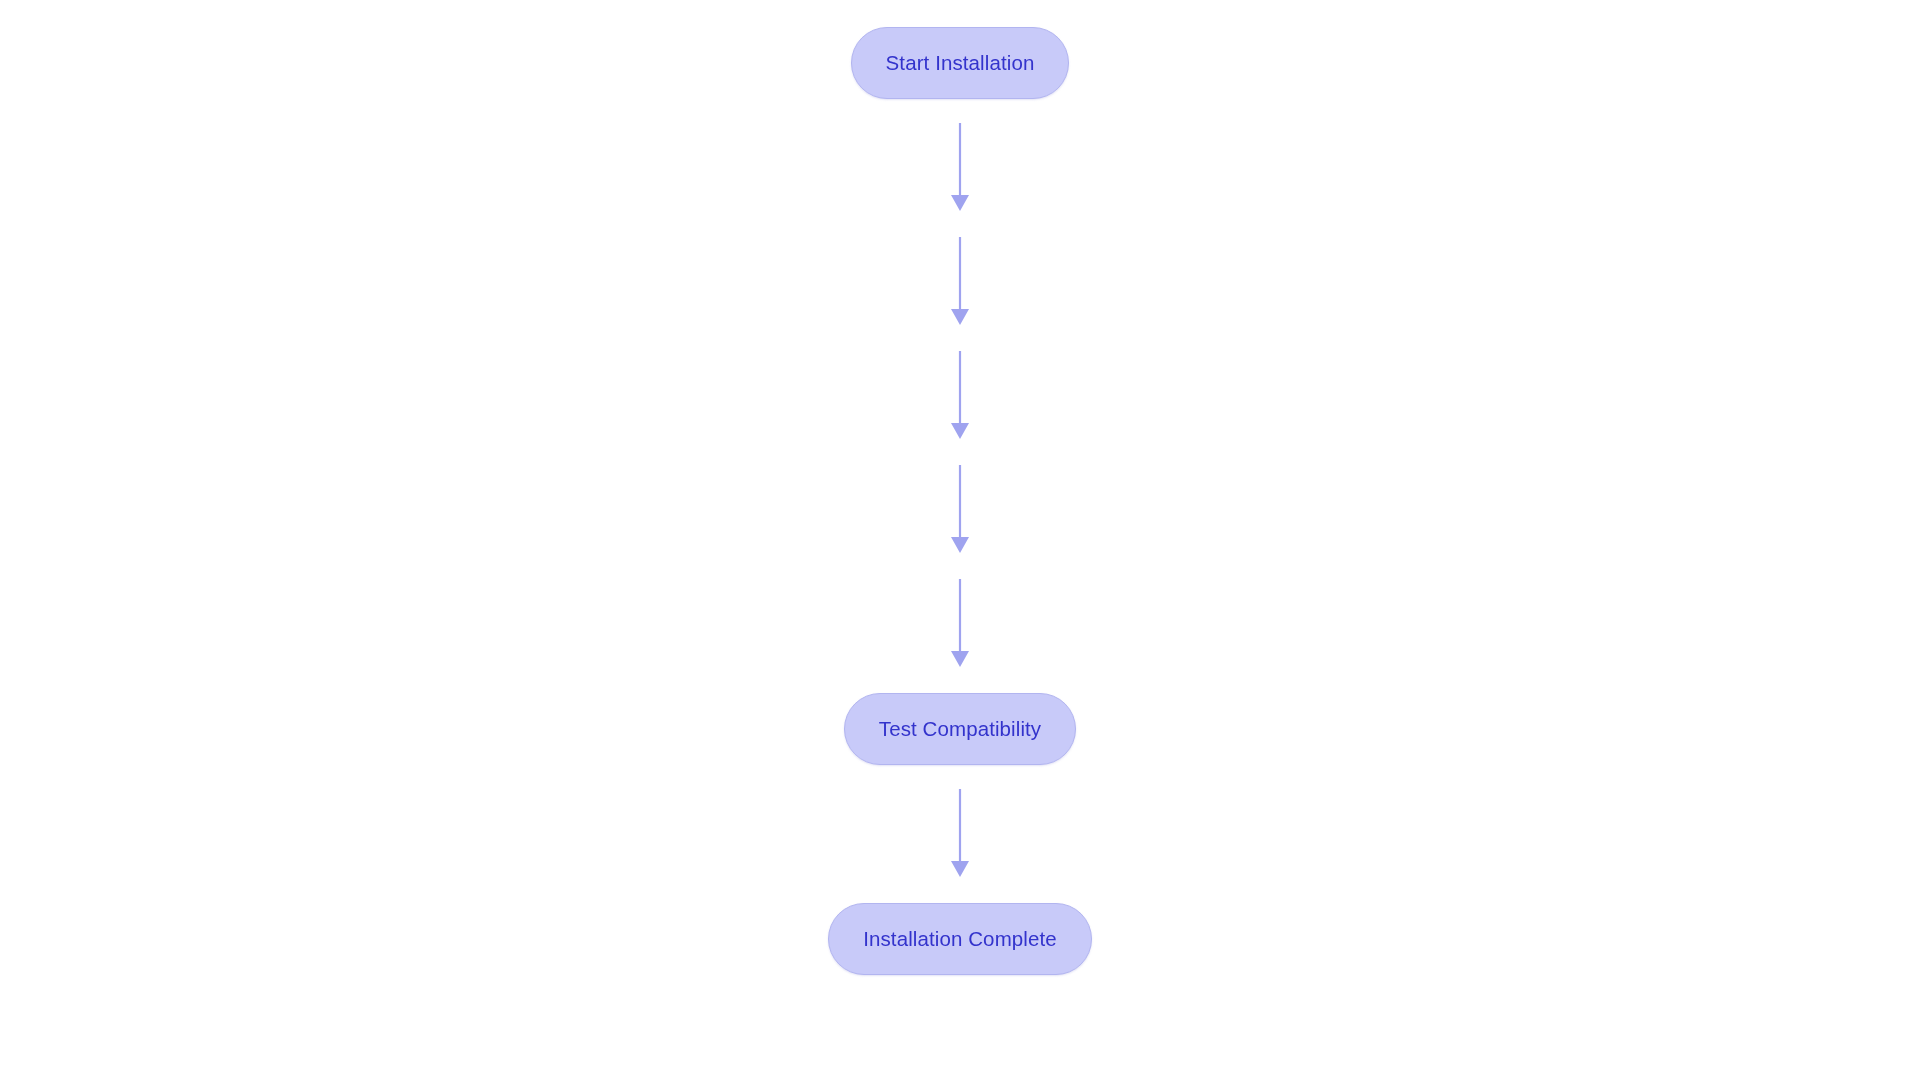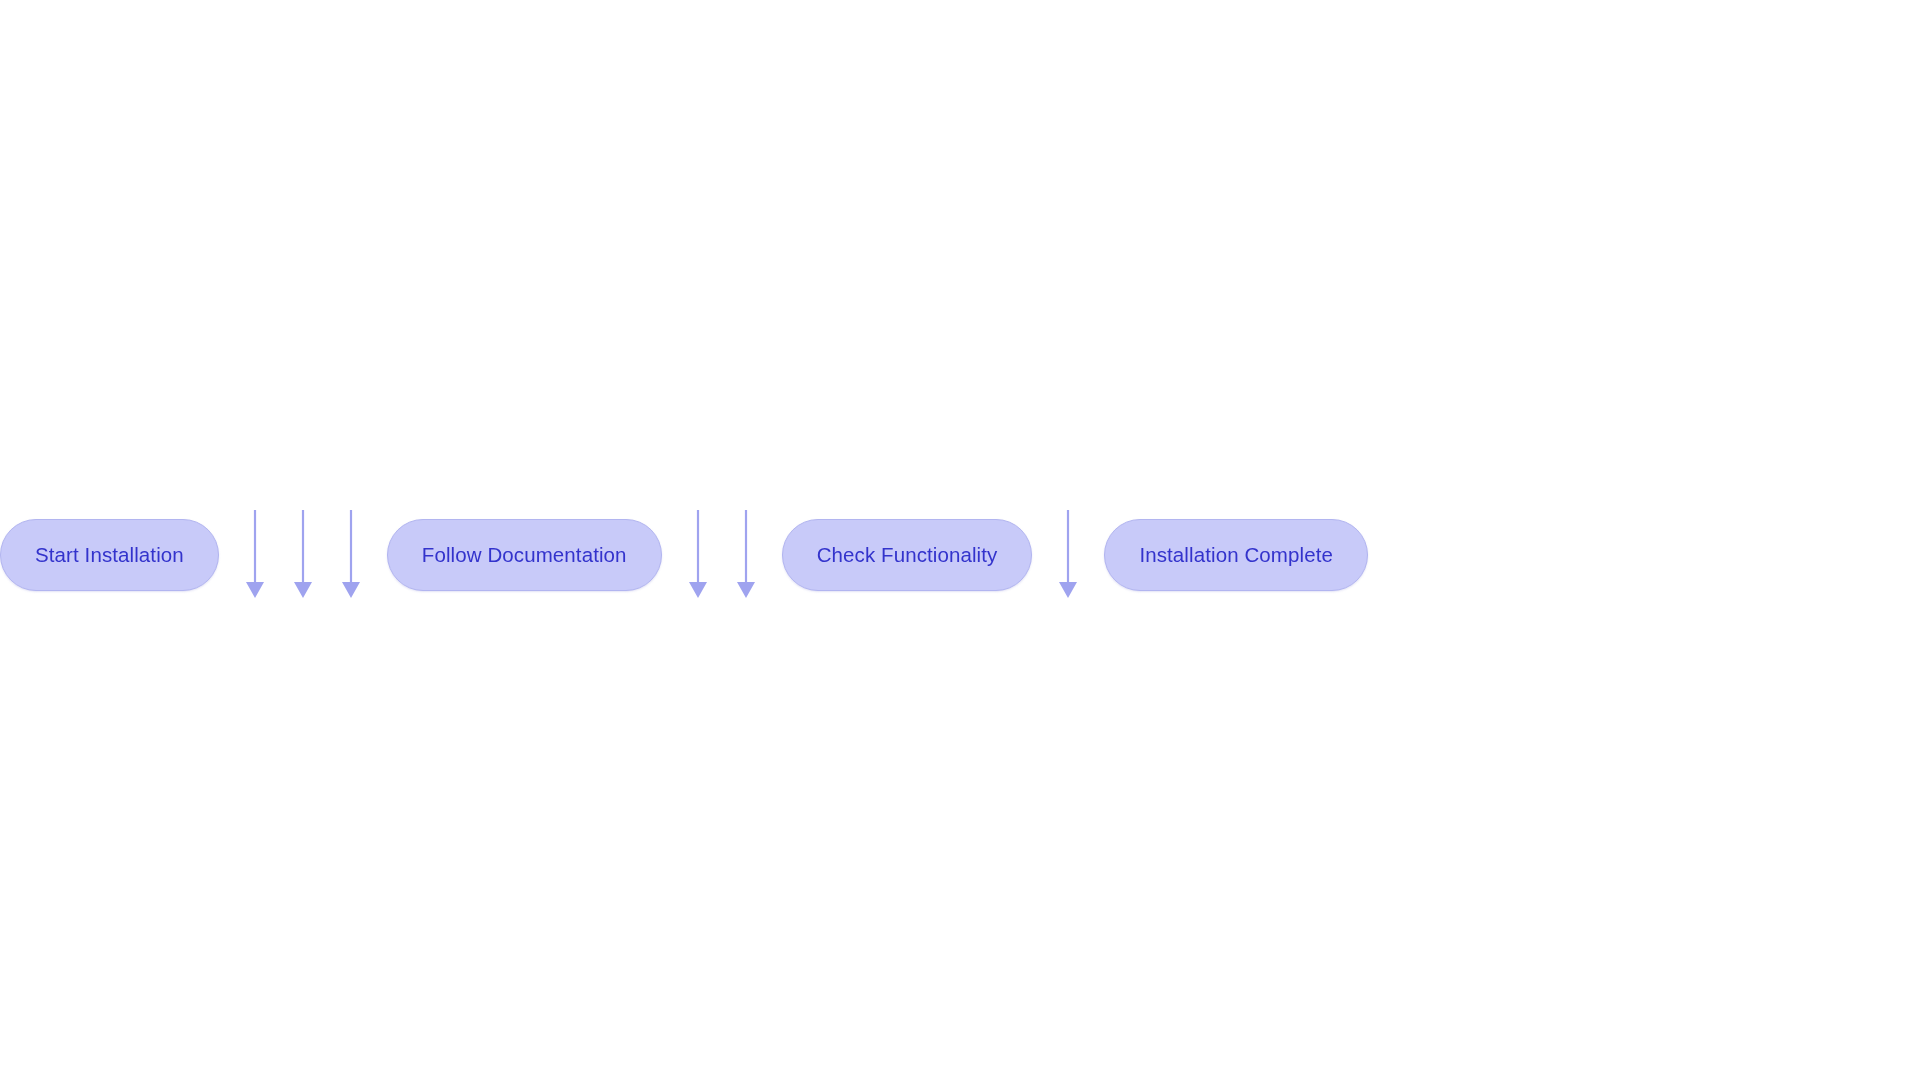--- a/index.html
+++ b/index.html
@@ -22,21 +22,21 @@
     background: #ffffff;
   }
 
   .flow-column {
     position: absolute;
     left: 0;
     top: 0;
     width: 1920px;
     height: 1083px;
     display: flex;
-    flex-direction: row;
+    flex-direction: column;
     align-items: center;
     justify-content: flex-start;
     padding-top: 27px;
     box-sizing: border-box;
     gap: 24px;
   }
 
   .flow-node {
     box-sizing: border-box;
     height: 72px;
@@ -97,37 +97,34 @@
       <line class="conn-line" x1="12" y1="0" x2="12" y2="74"></line>
       <polygon class="conn-head" points="3,72 21,72 12,88"></polygon>
     </svg>
 
 
     <svg class="flow-connector" viewBox="0 0 24 90">
       <line class="conn-line" x1="12" y1="0" x2="12" y2="74"></line>
       <polygon class="conn-head" points="3,72 21,72 12,88"></polygon>
     </svg>
 
-    <div class="flow-node">
-      <span class="flow-node-label">Follow Documentation</span>
-    </div>
 
     <svg class="flow-connector" viewBox="0 0 24 90">
       <line class="conn-line" x1="12" y1="0" x2="12" y2="74"></line>
       <polygon class="conn-head" points="3,72 21,72 12,88"></polygon>
     </svg>
 
 
     <svg class="flow-connector" viewBox="0 0 24 90">
       <line class="conn-line" x1="12" y1="0" x2="12" y2="74"></line>
       <polygon class="conn-head" points="3,72 21,72 12,88"></polygon>
     </svg>
 
     <div class="flow-node">
-      <span class="flow-node-label">Check Functionality</span>
+      <span class="flow-node-label">Test Compatibility</span>
     </div>
 
     <svg class="flow-connector" viewBox="0 0 24 90">
       <line class="conn-line" x1="12" y1="0" x2="12" y2="74"></line>
       <polygon class="conn-head" points="3,72 21,72 12,88"></polygon>
     </svg>
 
     <div class="flow-node">
       <span class="flow-node-label">Installation Complete</span>
     </div>

